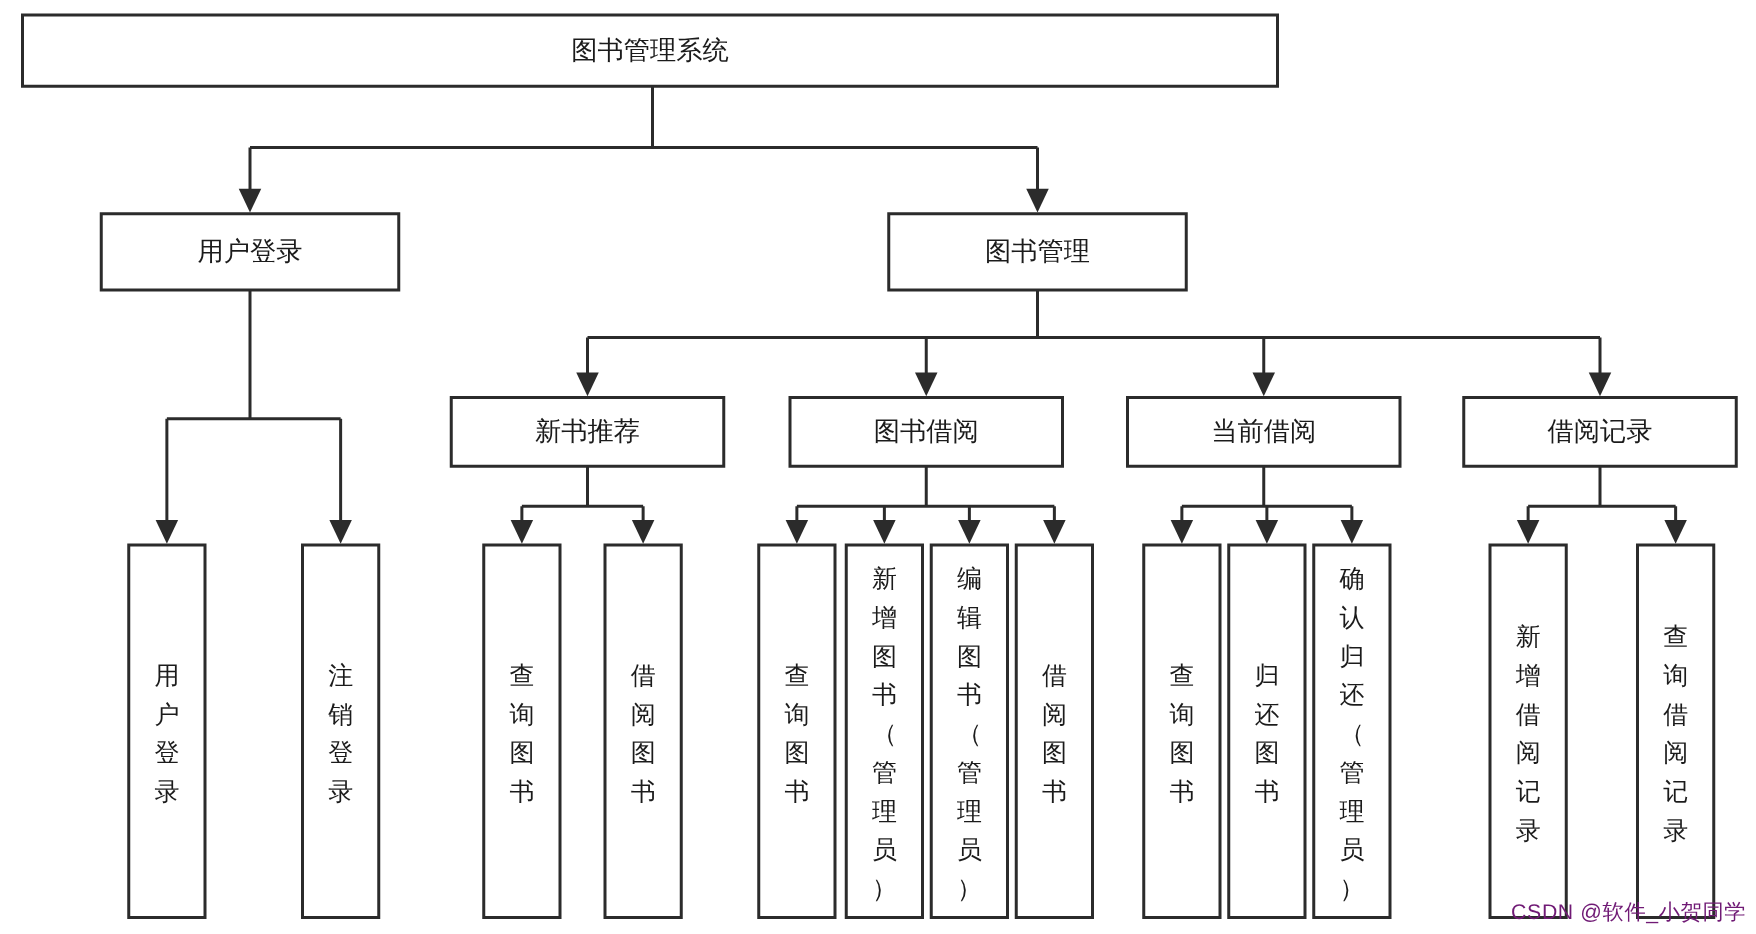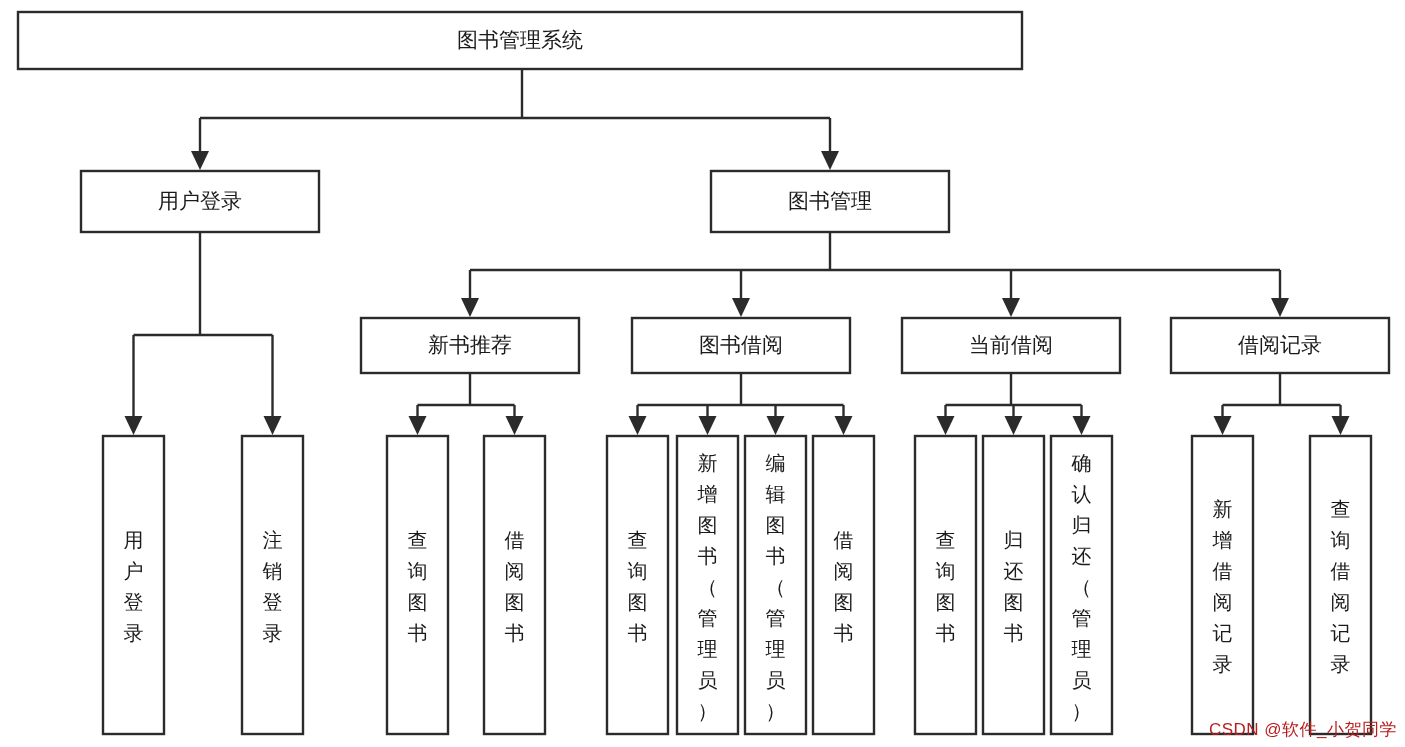--- a/index.html
+++ b/index.html
@@ -52,21 +52,21 @@
     font-size: 20px;
     fill: #1b1b1b;
     text-anchor: middle;
   }
   .watermark {
     position: absolute;
     right: 8px;
     bottom: 6px;
     font-family: "Liberation Sans", "DejaVu Sans", sans-serif;
     font-size: 17px;
-    color: #b91c1c;
+    color: #701a75;
     letter-spacing: 0.5px;
     white-space: nowrap;
     user-select: none;
   }
 </style>
 </head>
 <body>
 
 <div id="diagram-root">
   <svg class="flow" id="flow-svg" viewBox="0 0 1405 747">

